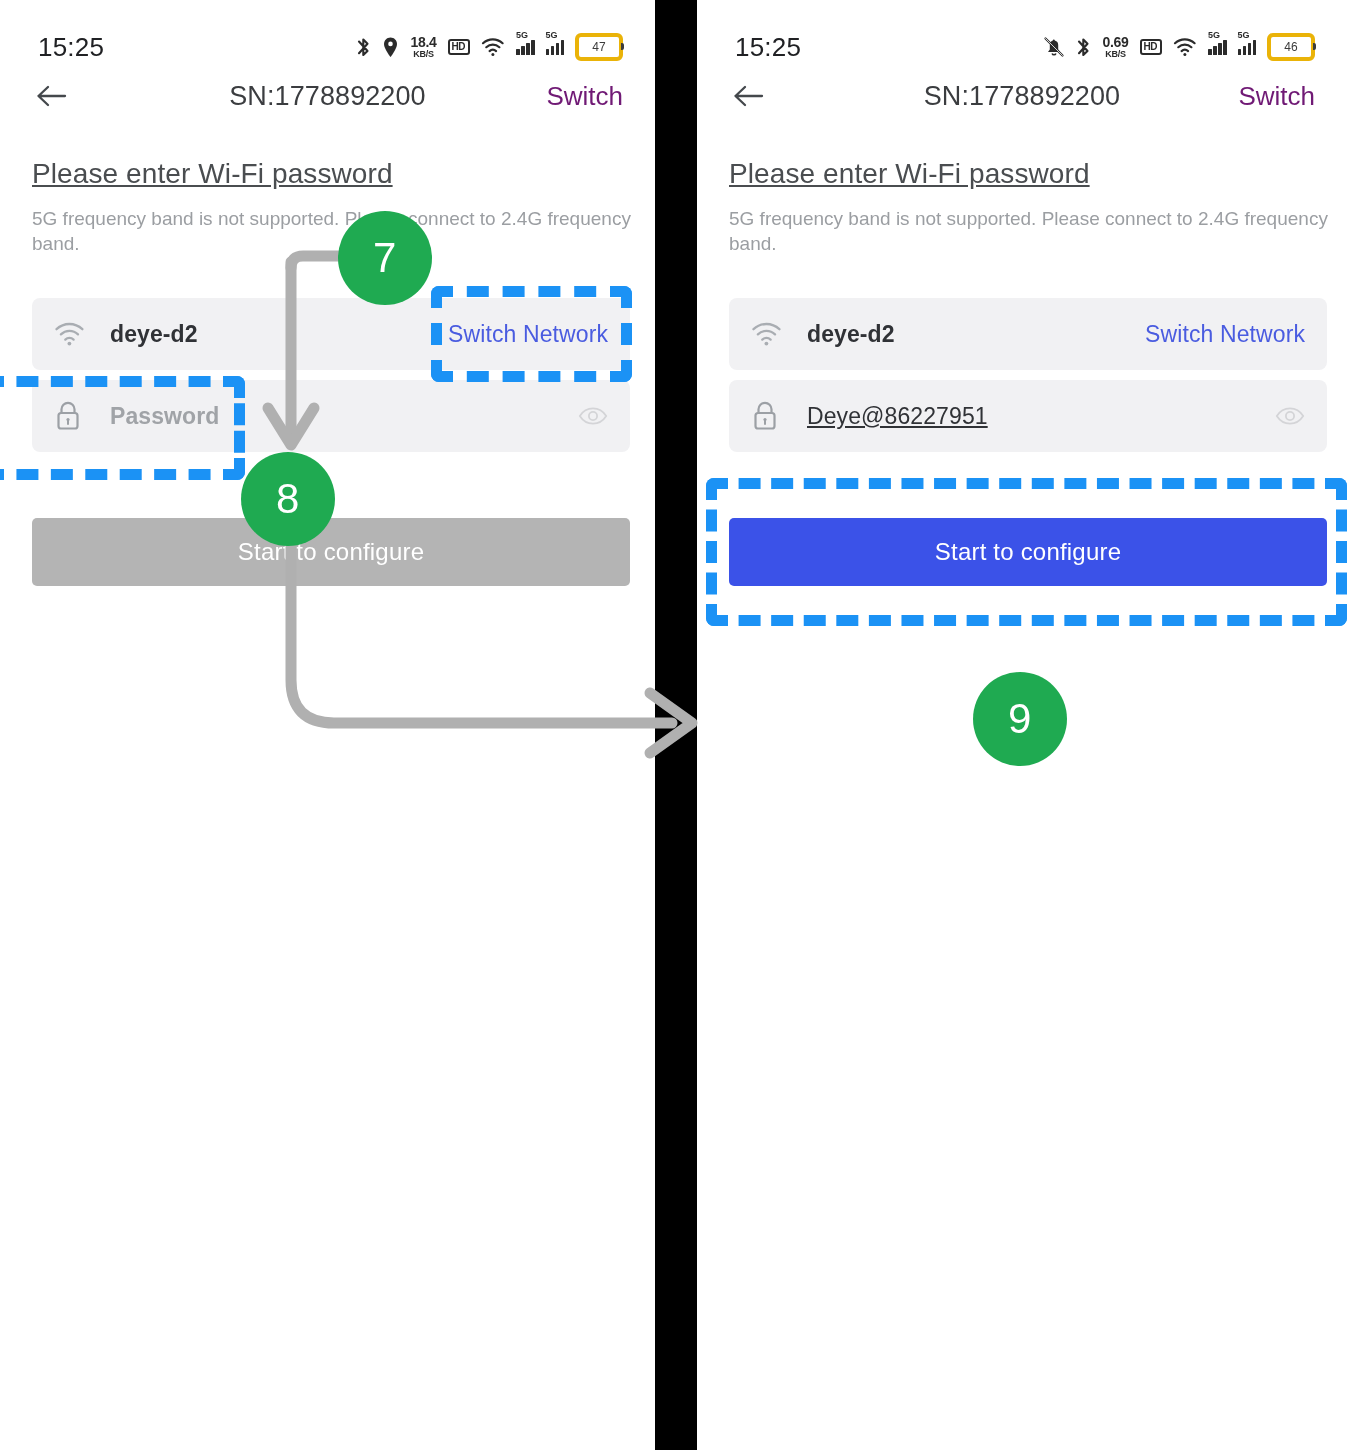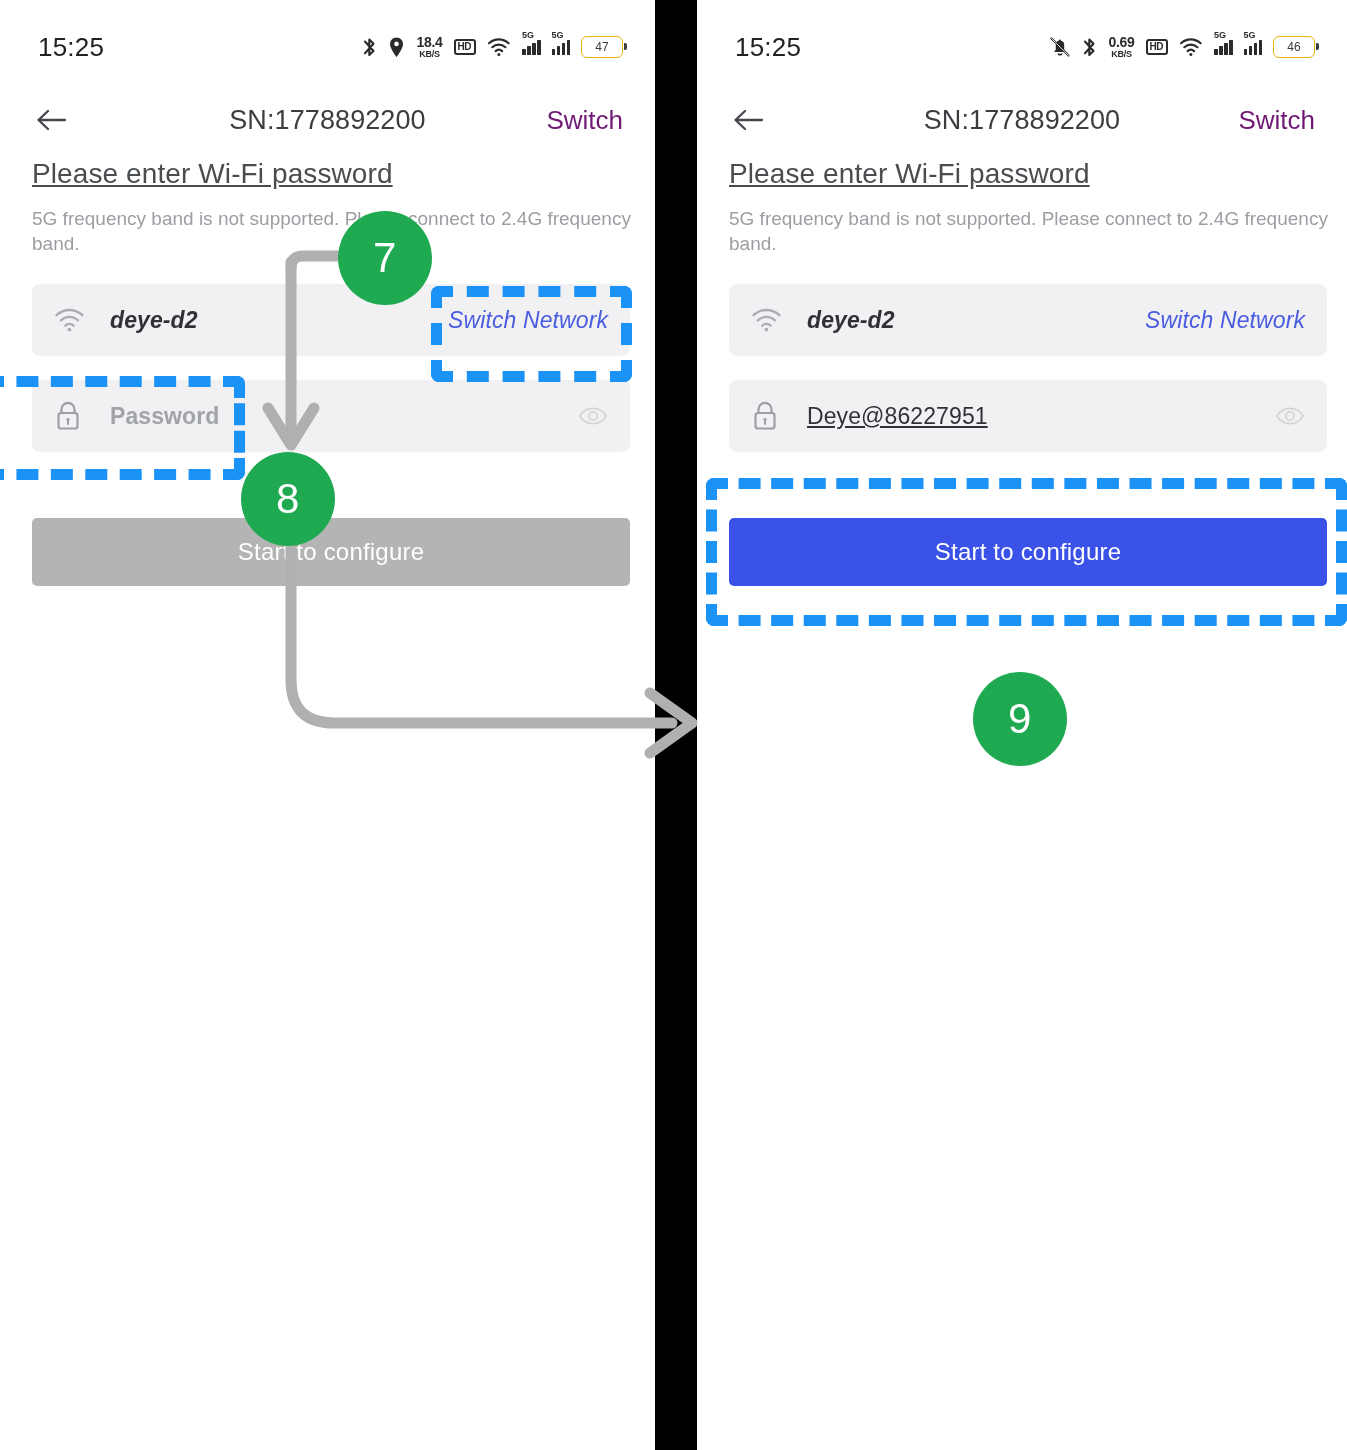--- a/index.html
+++ b/index.html
@@ -91,21 +91,21 @@
     position: absolute;
     left: 0; top: -9px;
     font-size: 9px;
     font-weight: bold;
     color: #2b2b2b;
     line-height: 1;
   }
   .sig-wrap .bar { width: 3.5px; background: #2b2b2b; border-radius: 0.5px;}
   .battery {
     width: 40px; height: 20px;
-    border: 1px solid #eab308;
+    border: 4px solid #eab308;
     border-radius: 6px;
     position: relative;
     display: flex;
     align-items: center;
     justify-content: center;
     color: #3c3c3c;
     font-size: 12px;
   }
   .battery::after {
     content: "";
@@ -113,21 +113,21 @@
     right: -5px; top: 6px;
     width: 3px; height: 7px;
     background: #3c3c3c;
     border-radius: 0 2px 2px 0;
   }
 
   
   .apphdr {
     position: absolute;
     left: 0;
-    top: 88px;
+    top: 64px;
     width: 100%;
     height: 64px;
     box-sizing: border-box;
     padding: 0 32px 0 30px;
     display: flex;
     align-items: center;
     justify-content: space-between;
   }
   .backbtn { width: 44px; height: 44px; display: flex; align-items: center; justify-content: center; }
   .apptitle {
@@ -173,21 +173,21 @@
     left: 32px;
     width: 598px;
     height: 72px;
     background: #f1f1f3;
     border-radius: 8px;
     display: flex;
     align-items: center;
     box-sizing: border-box;
     padding: 0 22px 0 22px;
   }
-  #wifi-row      { top: 284px; font-style: italic; }
+  #wifi-row      { top: 298px; }
   #password-row  { top: 380px; }
 
   .field .lead-icon { width: 40px; display: flex; align-items: center; justify-content: flex-start; }
   .field .value {
     font-size: 23px;
     color: #303236;
     font-weight: bold;
     margin-left: 16px;
     letter-spacing: 0.1px;
   }

